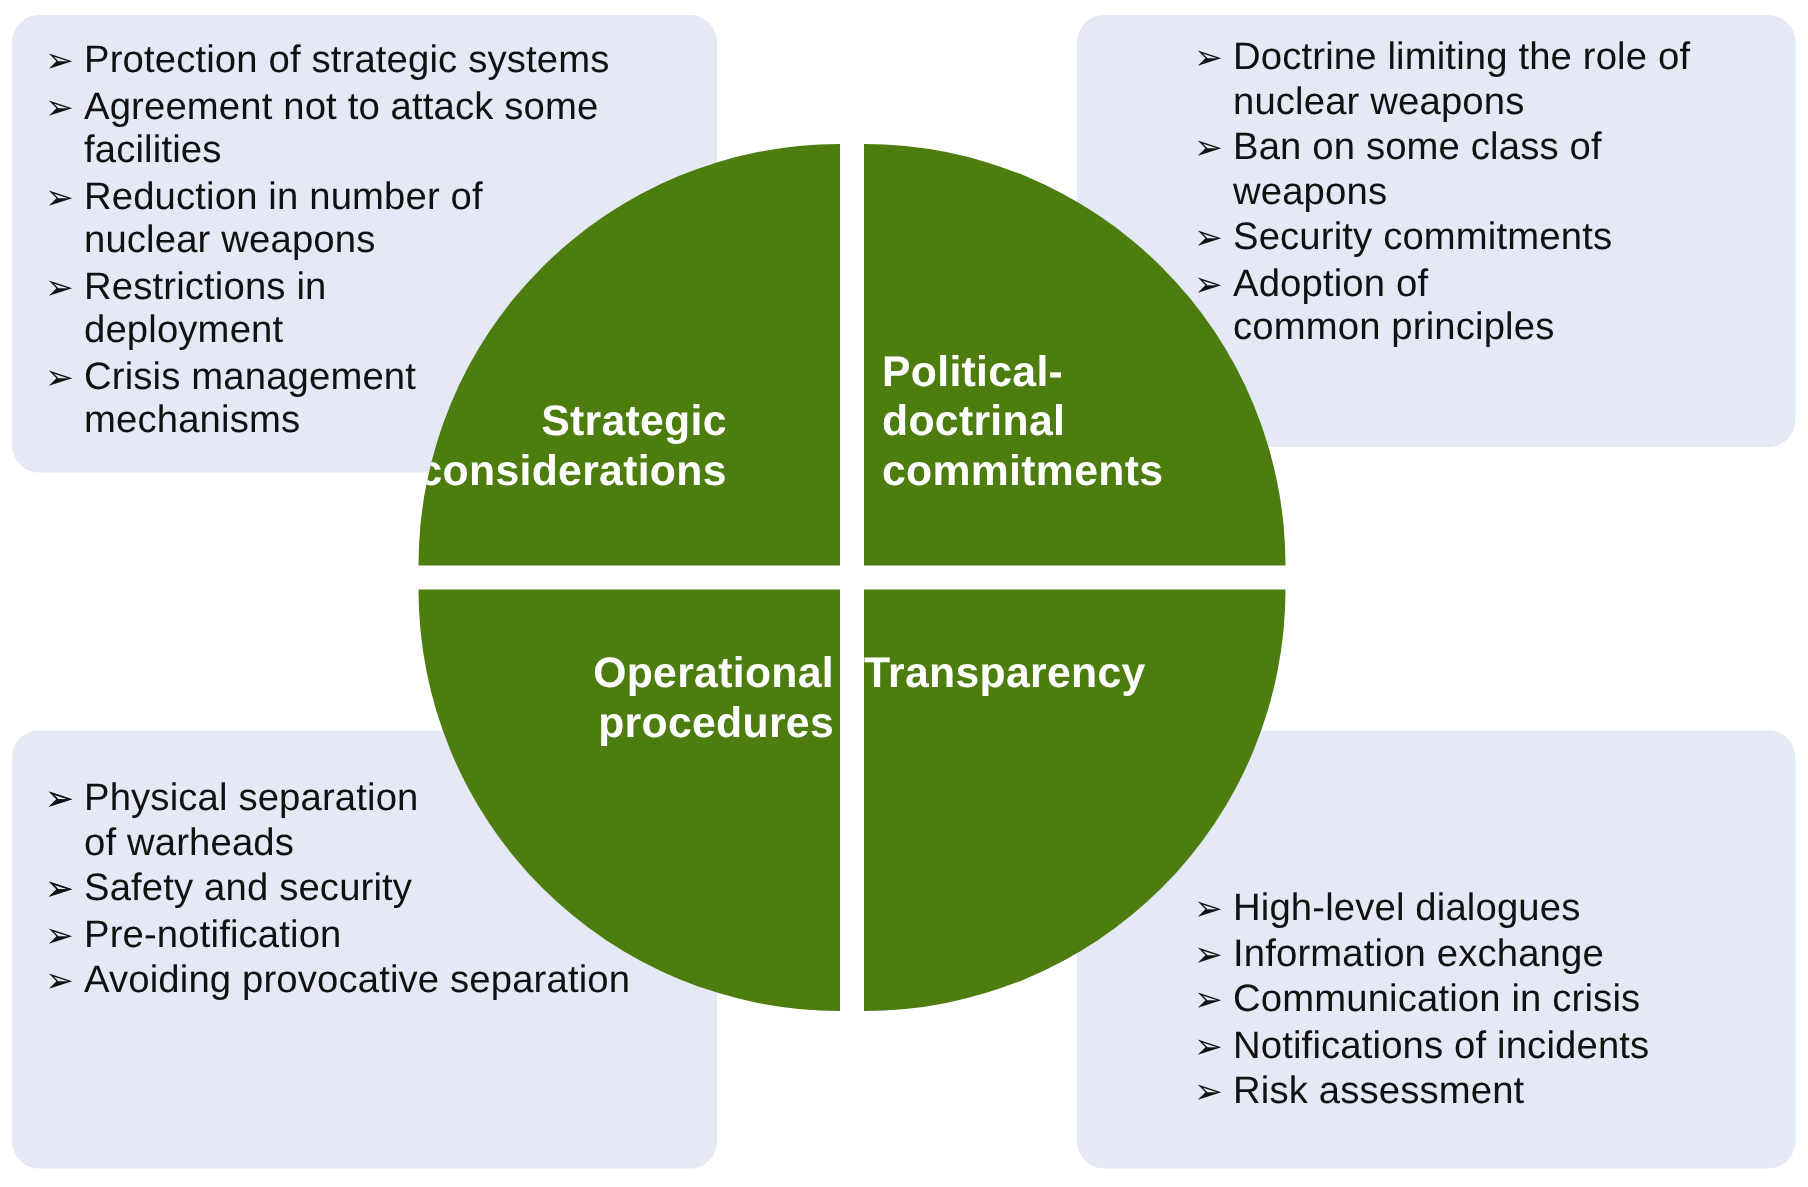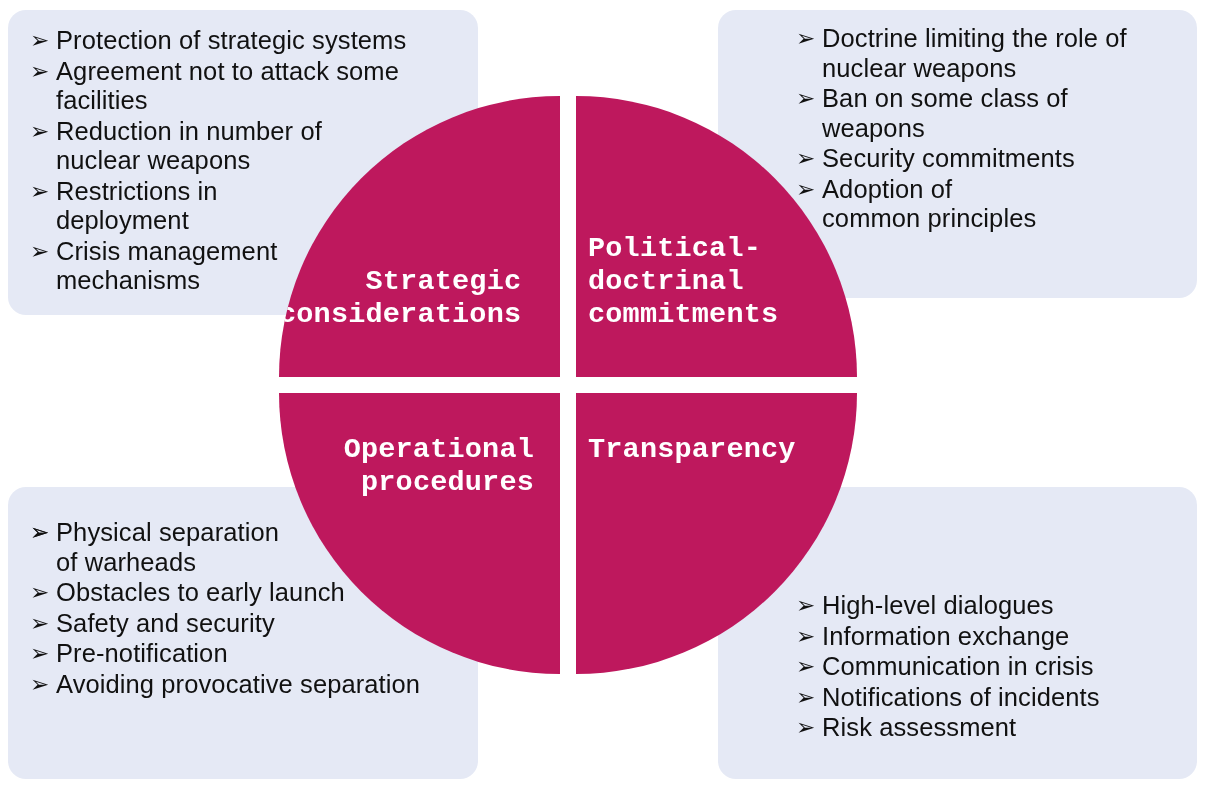--- a/index.html
+++ b/index.html
@@ -49,26 +49,25 @@
 
   
   #wheel{
     position:absolute;
     left:279px; top:96px;
     width:578px; height:578px;
   }
   .quad{
     position:absolute;
     width:281px;height:281px;
-    background:#be185d;
+    background:#4d7c0f;
     box-sizing:border-box;
     display:flex;
     align-items:center;
     overflow:hidden;
-    font-family:Liberation Mono, monospace;
   }
   .quad .qlabel{
     color:#ffffff;
     font-weight:bold;
     font-size:28.5px;
     line-height:33px;
     white-space:pre-line;
     letter-spacing:.2px;
   }
   
@@ -87,30 +86,30 @@
     justify-content:flex-start;
     padding:0 0 46px 12px;
     text-align:left;
     align-items:flex-end;
   }
   
   #quad-operational{
     left:0;top:297px;
     border-radius:0 0 0 281px;
     justify-content:flex-end;
-    padding:40px 26px 0 0;
+    padding:40px 4px 0 0;
     text-align:right;
     align-items:flex-start;
   }
   
   #quad-transparency{
     left:297px;top:297px;
     border-radius:0 0 281px 0;
     justify-content:flex-start;
-    padding:40px 0 0 12px;
+    padding:40px 0 0 0;
     text-align:left;
     align-items:flex-start;
   }
 </style>
 </head>
 <body>
 
 <div id="stage">
 
   <div class="panel" id="panel-strategic">
@@ -137,21 +136,21 @@
         <li><span class="bullet">➢</span><span>Adoption of
 common principles</span></li>
       </ul>
   </div>
 
   <div class="panel" id="panel-operational">
     <ul>
         <li><span class="bullet">➢</span></li>
         <li><span class="bullet">➢</span><span>Physical separation
 of warheads</span></li>
-        <li><span class="bullet">➢</span><span>Obstacles to early launch</span></li>
+        <li><span class="bullet">➢</span></li>
         <li><span class="bullet">➢</span><span>Safety and security</span></li>
         <li><span class="bullet">➢</span><span>Pre-notification</span></li>
         <li><span class="bullet">➢</span><span>Avoiding provocative separation</span></li>
       </ul>
   </div>
 
   <div class="panel" id="panel-transparency">
     <ul>
         <li><span class="bullet">➢</span><span>High-level dialogues</span></li>
         <li><span class="bullet">➢</span><span>Information exchange</span></li>

